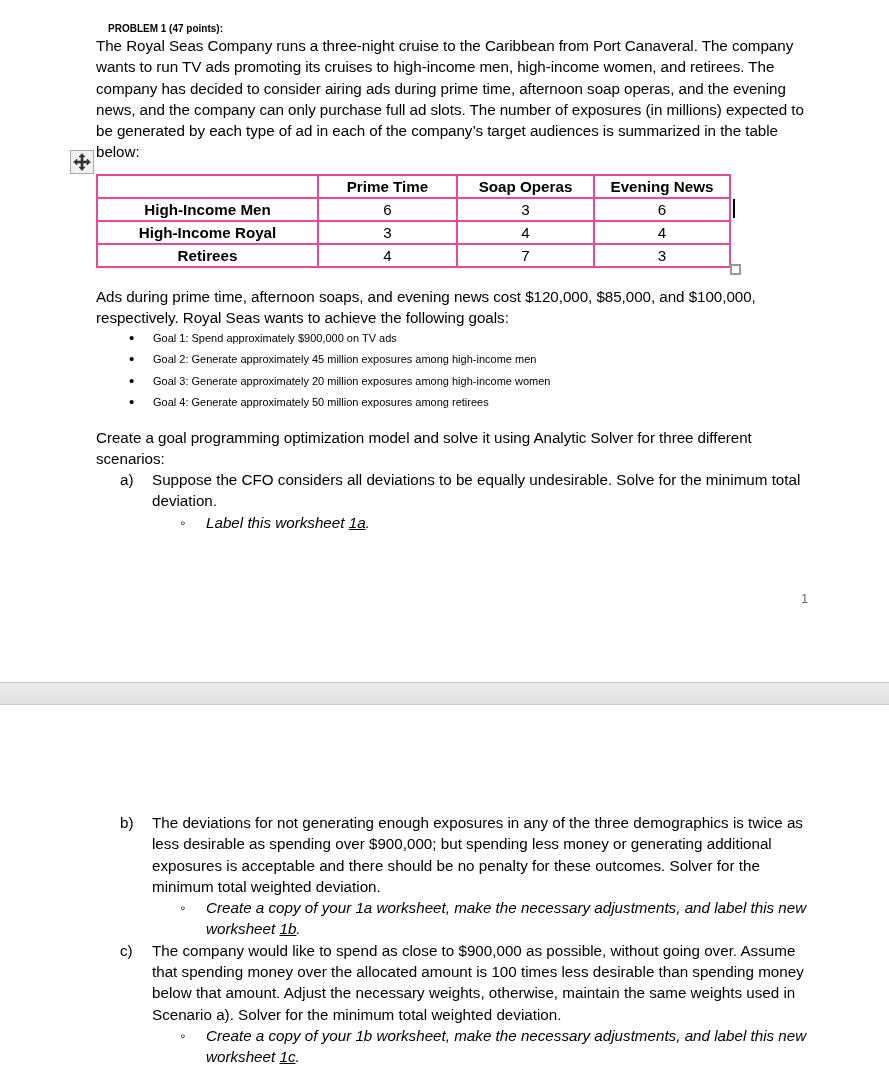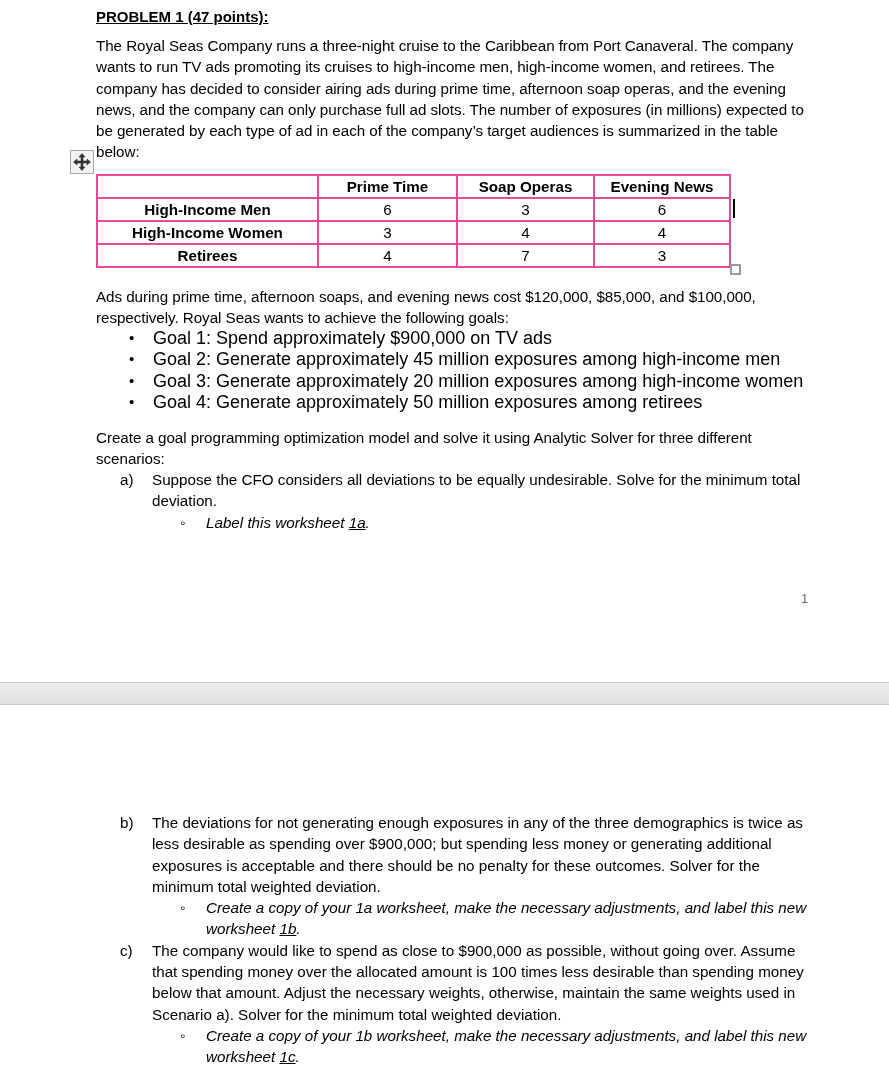--- a/index.html
+++ b/index.html
@@ -35,25 +35,24 @@
 
   .para {
     font-size: 15.2px;
     line-height: 21.3px;
     letter-spacing: -0.05px;
     text-align: left;
     margin: 0;
   }
 
   .heading {
-    font-size: 15px;
+    font-size: 10px;
     font-weight: bold;
-    text-decoration: underline;
     line-height: 20px;
-    margin: 0;
+    margin: 12px;
   }
 
   
   .table-move-handle {
     position: absolute;
     left: 70px;
     top: 150px;
     width: 24px;
     height: 24px;
     border: 1px solid #a8a8a8;
@@ -122,21 +121,21 @@
   tr.head-row td { height: 23px; }
 
   
   ul.goal-list {
     margin: 0;
     padding: 0;
     list-style: none;
   }
   ul.goal-list li {
     position: relative;
-    font-size: 18px;
+    font-size: 11px;
     line-height: 21.3px;
     padding-left: 57px;
     margin: 0;
   }
   ul.goal-list li::before {
     content: "\2022";
     position: absolute;
     left: 33px;
     top: -1px;
     font-size: 15px;
@@ -241,21 +240,21 @@
         <td class="colhead c-soap">Soap Operas</td>
         <td class="colhead c-news">Evening News</td>
       </tr>
       <tr>
         <td class="rowhead">High-Income Men</td>
         <td class="num c-prime">6</td>
         <td class="num c-soap">3</td>
         <td class="num c-news">6</td>
       </tr>
       <tr>
-        <td class="rowhead">High-Income Women</td>
+        <td class="rowhead">High-Income Royal</td>
         <td class="num c-prime">3</td>
         <td class="num c-soap">4</td>
         <td class="num c-news">4</td>
       </tr>
       <tr>
         <td class="rowhead">Retirees</td>
         <td class="num c-prime">4</td>
         <td class="num c-soap">7</td>
         <td class="num c-news">3</td>
       </tr>

